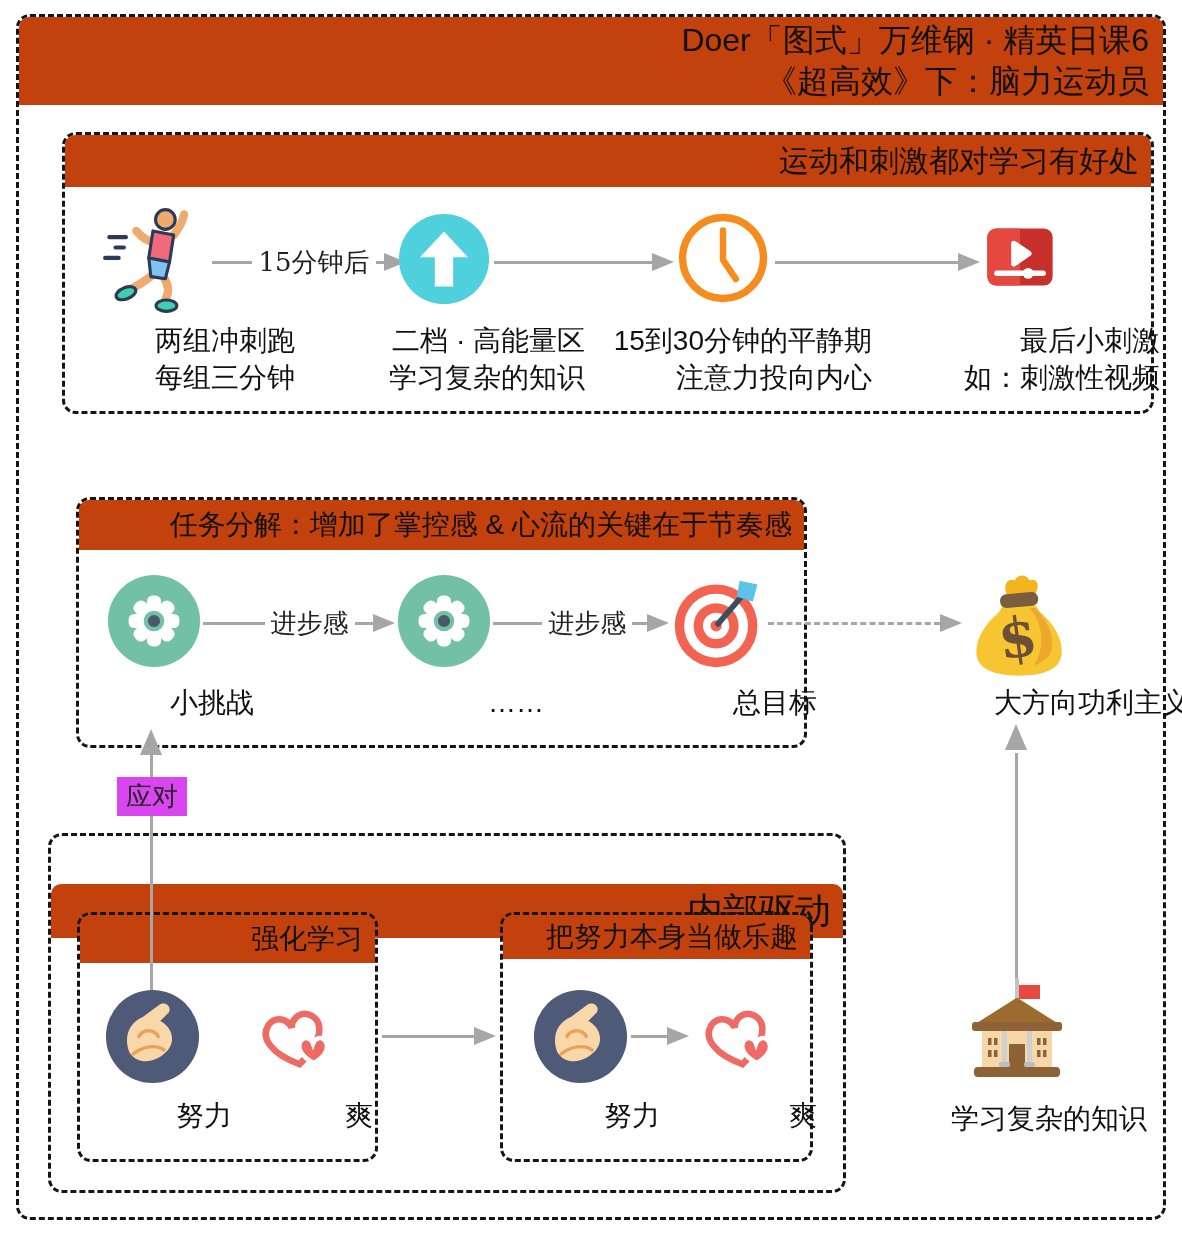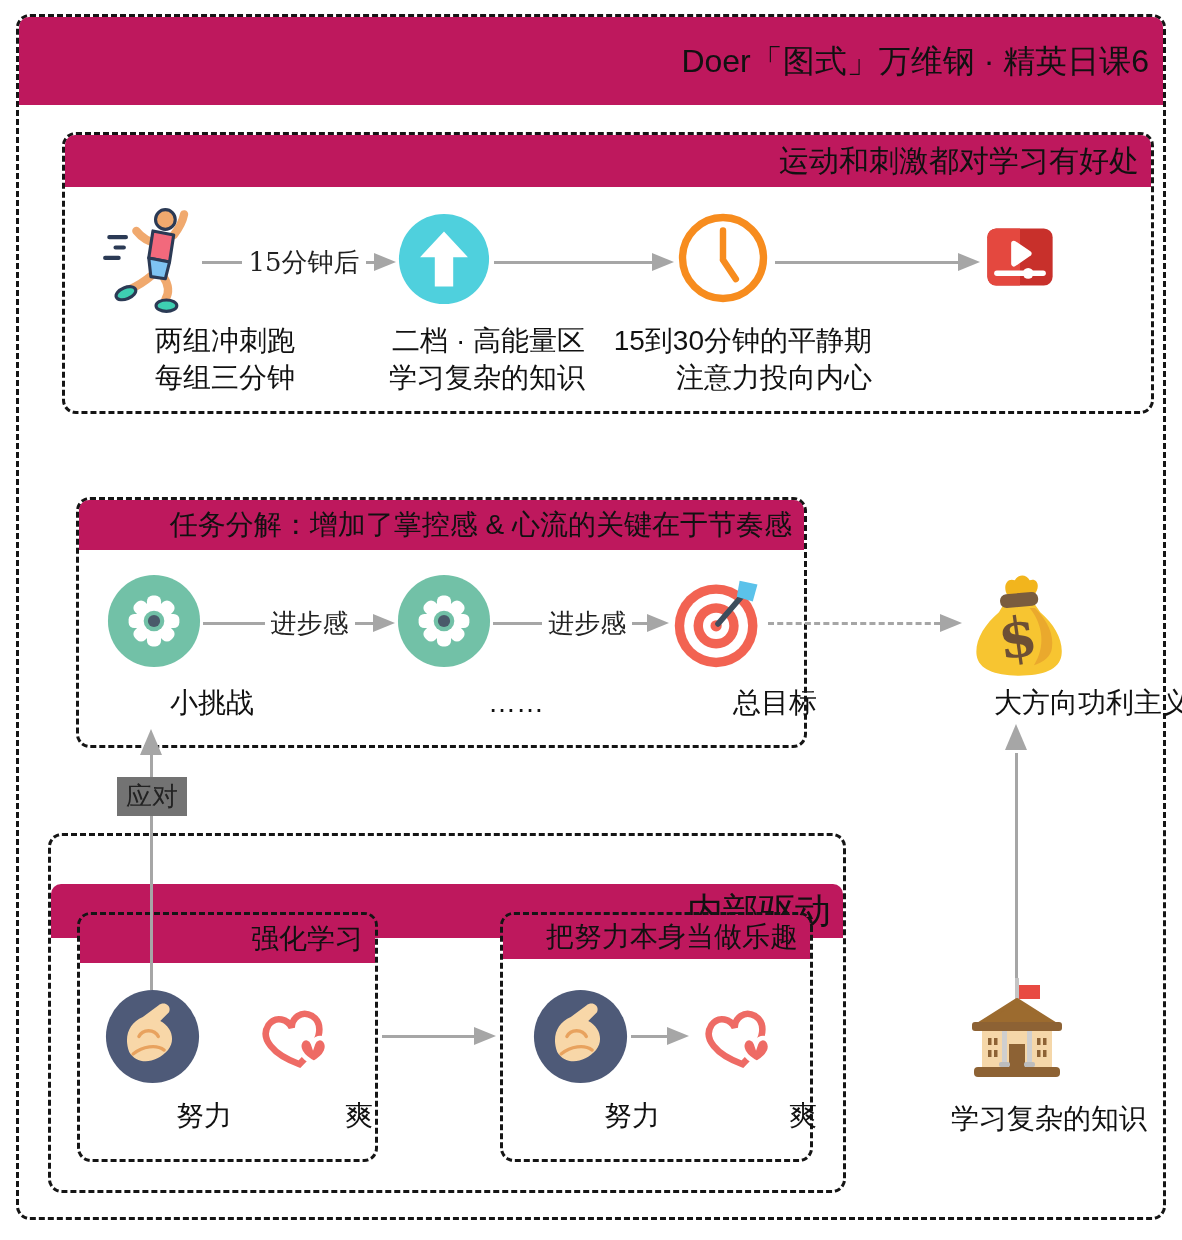--- a/index.html
+++ b/index.html
@@ -1,48 +1,49 @@
 <!DOCTYPE html>
 <html><head>
 <meta charset="utf-8">
 <style>
   html,body{margin:0;padding:0;background:#ffffff;}
   #canvas{position:relative;width:1182px;height:1240px;background:#fff;
           font-family:"Liberation Sans",sans-serif;color:#111;overflow:hidden;}
   .dbox{position:absolute;border:3px dashed #151515;border-radius:14px;box-sizing:border-box;}
-  .bhdr{position:absolute;left:0;top:0;right:0;background:#be185d;
+  .bhdr{position:absolute;left:0;top:0;right:0;background:#c2410c;
         display:flex;align-items:center;justify-content:flex-end;
         padding-right:12px;box-sizing:border-box;border-radius:10px 10px 0 0;
         font-size:29px;color:#111;}
   .outer-hdr{flex-direction:column;justify-content:center;align-items:flex-end;
         padding-right:14px;font-size:32px;line-height:41px;}
   .arrow{position:absolute;display:flex;align-items:center;}
   .hline{height:3px;background:#a6a6a6;flex:1;}
   .hline-dash{height:0;border-top:3px dashed #a6a6a6;flex:1;}
   .harrow{width:0;height:0;border-top:9px solid transparent;border-bottom:9px solid transparent;
           border-left:22px solid #a6a6a6;flex:none;}
   .alabel{font-family:"DejaVu Serif",serif;font-size:26px;color:#222;
           padding:0 6px;white-space:nowrap;}
   .vline{position:absolute;width:3px;background:#a6a6a6;}
   .varrow{position:absolute;width:0;height:0;border-left:11px solid transparent;
           border-right:11px solid transparent;border-bottom:26px solid #a6a6a6;}
   .vlabel{position:absolute;font-family:"DejaVu Serif",serif;font-size:26px;color:#222;
-          background:#737373;text-align:center;padding:2px 0;}
+          background:#d946ef;text-align:center;padding:2px 0;}
   .nlabel{position:absolute;text-align:right;font-size:28px;line-height:37px;
           color:#111;white-space:pre-line;}
   .icon{position:absolute;}
 </style>
 </head>
 <body>
 
 <div id="canvas">
 
   <div class="dbox" style="left:16px;top:14px;width:1150px;height:1206px;">
     <div class="bhdr outer-hdr" style="height:88px;">
       <div>Doer「图式」万维钢 · 精英日课6</div>
+      <div>《超高效》下：脑力运动员</div>
     </div>
   </div>
 
   <div class="dbox" style="left:62px;top:132px;width:1092px;height:282px;">
     <div class="bhdr" style="height:52px;font-size:30px;">运动和刺激都对学习有好处</div>
   </div>
 
   <div class="dbox" style="left:76px;top:497px;width:731px;height:251px;">
     <div class="bhdr" style="height:50px;font-size:28px;">任务分解：增加了掌控感 &amp; 心流的关键在于节奏感</div>
   </div>
@@ -52,21 +53,21 @@
   </div>
 
   <div class="dbox" style="left:77px;top:912px;width:301px;height:250px;">
     <div class="bhdr" style="height:48px;font-size:28px;">强化学习</div>
   </div>
 
   <div class="dbox" style="left:500px;top:912px;width:313px;height:250px;">
     <div class="bhdr" style="height:44px;font-size:28px;">把努力本身当做乐趣</div>
   </div>
 
-  <div class="arrow" style="left:202px;top:247px;width:194px;height:30px;">
+  <div class="arrow" style="left:212px;top:247px;width:194px;height:30px;">
     <div class="hline" style="flex:1.2;"></div>
     <div class="alabel">15分钟后</div>
     <div class="hline" style="flex:0.25;"></div>
     <div class="harrow"></div>
   </div>
 
   <div class="arrow" style="left:494px;top:249px;width:180px;height:26px;">
     <div class="hline"></div>
     <div class="harrow"></div>
   </div>
@@ -239,20 +240,22 @@
     <rect x="62" y="84" width="11" height="5" rx="2" fill="#bdbdbd"></rect>
     <rect x="12" y="89" width="86" height="10" rx="4" fill="#8d6234"></rect>
   </svg>
 
   <div class="nlabel" style="left:15px;top:322px;width:280px;">两组冲刺跑
 每组三分钟</div>
   <div class="nlabel" style="left:305px;top:322px;width:280px;">二档 · 高能量区
 学习复杂的知识</div>
   <div class="nlabel" style="left:572px;top:322px;width:300px;">15到30分钟的平静期
 注意力投向内心</div>
+  <div class="nlabel" style="left:880px;top:322px;width:280px;">最后小刺激
+如：刺激性视频</div>
 
   <div class="nlabel" style="left:54px;top:684px;width:200px;">小挑战</div>
   <div class="nlabel" style="left:344px;top:684px;width:200px;">……</div>
   <div class="nlabel" style="left:617px;top:684px;width:200px;">总目标</div>
 
   <div class="nlabel" style="left:930px;top:686px;width:260px;font-family:Liberation Mono, monospace;">大方向功利主义</div>
 
   <div class="nlabel" style="left:72px;top:1097px;width:160px;">努力</div>
   <div class="nlabel" style="left:213px;top:1097px;width:160px;">爽</div>
   <div class="nlabel" style="left:500px;top:1097px;width:160px;">努力</div>

